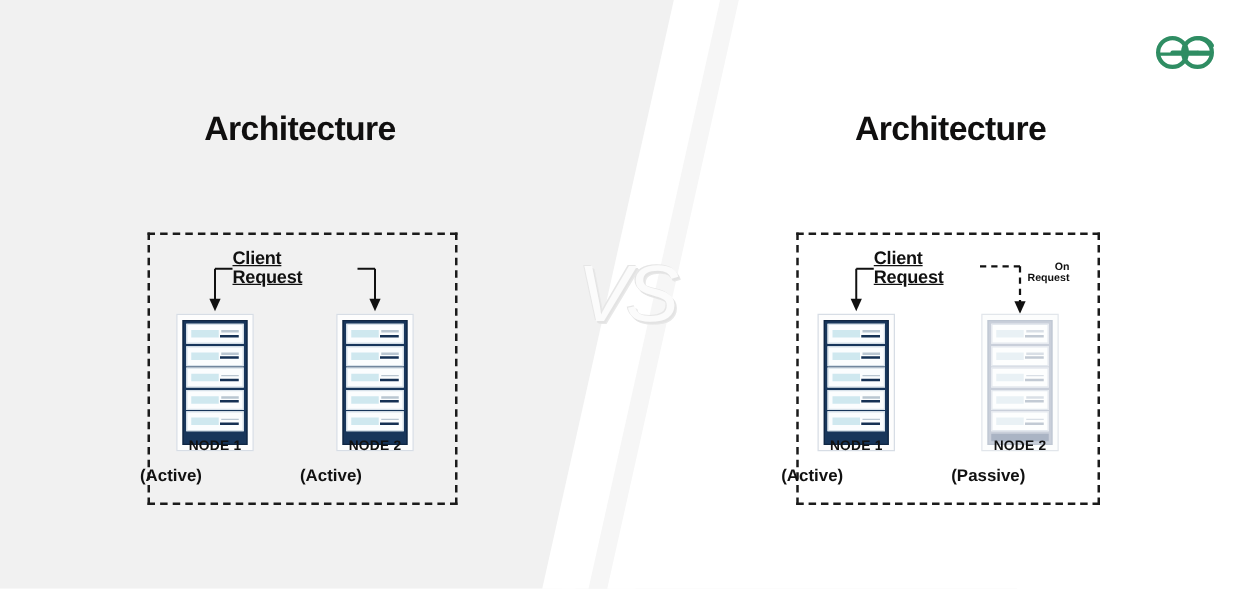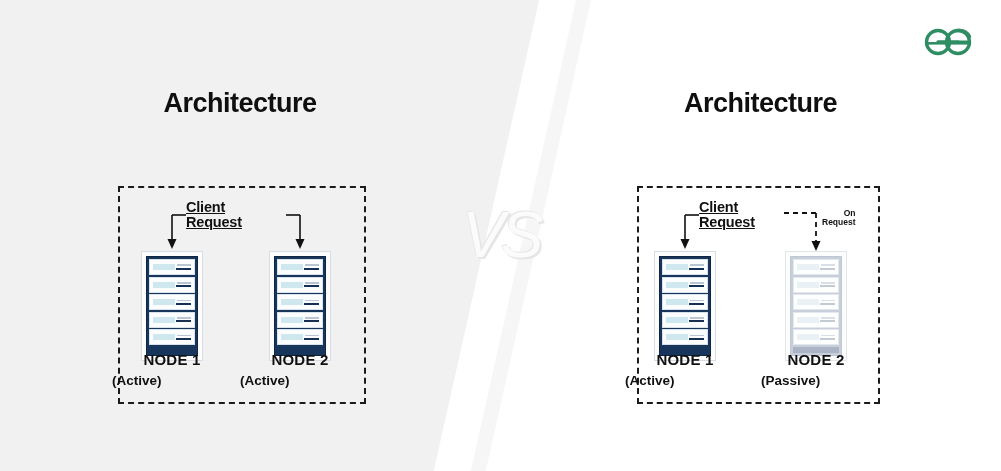--- a/index.html
+++ b/index.html
@@ -112,21 +112,21 @@
   .rack-frame.passive { border:1px solid #e2e6eb; background:#fcfdfd; }
   .rack-body.passive  { background:#c9cfda; border:1px solid #bfc7d3; }
   .slot.passive { background:#fdfefe; border:1px solid #e3e8ee; }
   .slot.passive .chip { background:#e9f1f5; }
   .slot.passive .lines i { background:#d9dfe6; }
   .slot.passive .lines i.dark { background:#c2cad4; }
   .rack-base.passive { background:#aab4c4; }
 
   .node-name {
     position:absolute; width:120px; text-align:center;
-    font-size:15px; font-weight:bold; color:#111; letter-spacing:0.2px;
+    font-size:11px; font-weight:bold; color:#111; letter-spacing:0.2px;
   }
   .node-state {
     position:absolute; width:120px; 
     font-size:13.5px; font-weight:bold; color:#111;
   }
 </style>
 </head>
 <body>
 
 <div class="bg-left"></div>

